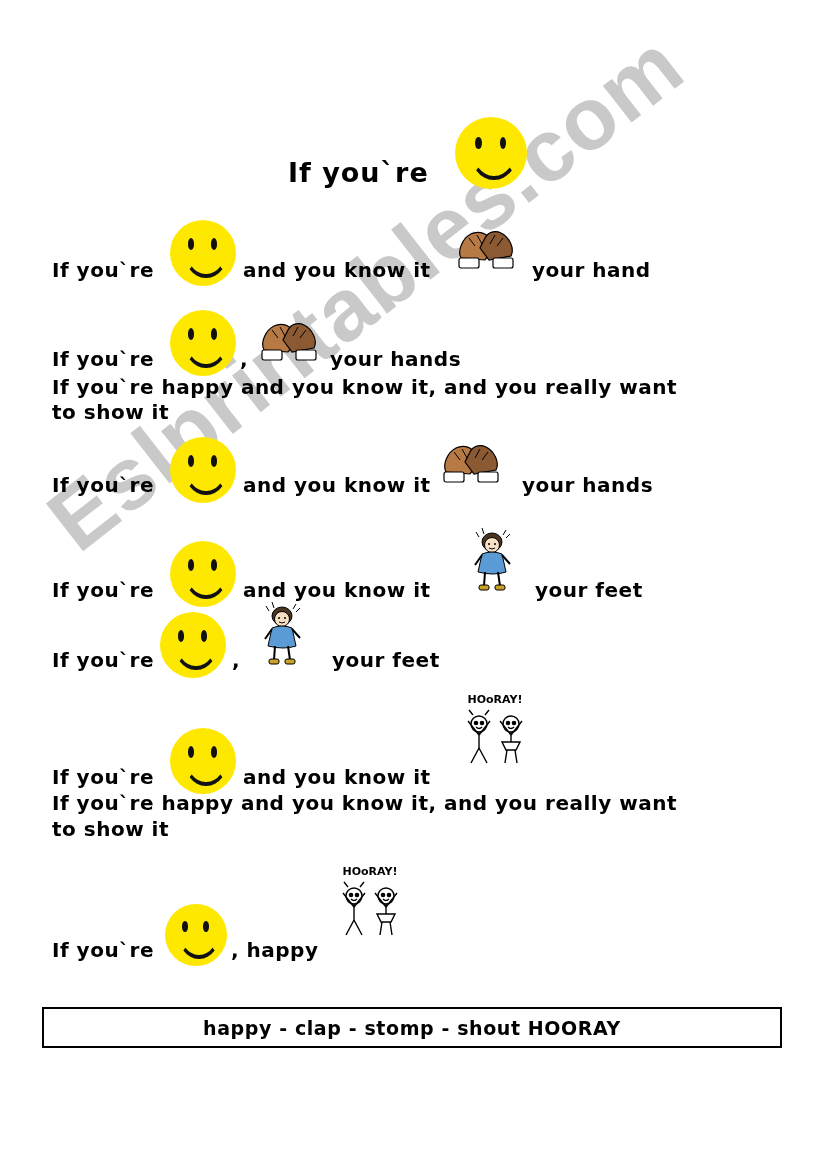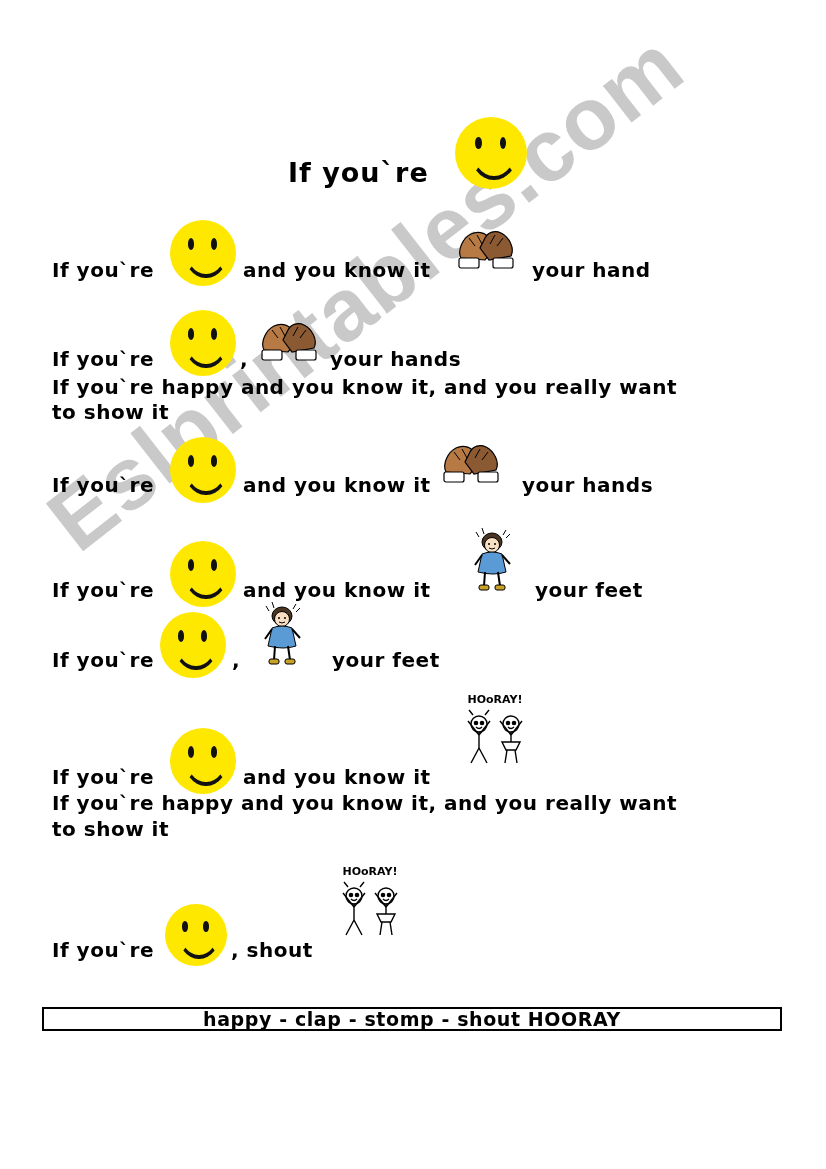--- a/index.html
+++ b/index.html
@@ -109,21 +109,21 @@
 
   
   .fig { position: absolute; z-index: 8; }
 
   
   .wordbank {
     position: absolute;
     left: 42px;
     top: 1007px;
     width: 740px;
-    height: 24px;
+    height: 41px;
     border: 2px solid #000;
     box-sizing: border-box;
     display: flex;
     align-items: center;
     justify-content: center;
     z-index: 10;
     background: #fff;
   }
   .wordbank span {
     font-family: "DejaVu Sans", sans-serif;
@@ -355,21 +355,21 @@
   <div class="line" style="left:52px; top:938px;">If you`re</div>
 
   <div class="smiley" style="left:165px; top:904px; width:62px; height:62px;">
     <div class="face">
         <div class="eye l"></div>
         <div class="eye r"></div>
         <div class="mouth"></div>
       </div>
   </div>
 
-  <div class="line" style="left:231px; top:938px;">, shout</div>
+  <div class="line" style="left:231px; top:938px;">, happy</div>
 
   <div class="fig" style="left:330px; top:862px; width:80px; height:80px;">
     <svg width="80" height="80" viewBox="0 0 80 80">
       <text x="40" y="13" font-family="DejaVu Sans, sans-serif" font-size="11" font-weight="bold" text-anchor="middle" fill="#000">HOoRAY!</text>
       <g stroke="#000" stroke-width="1.4" fill="none">
         <circle cx="24" cy="34" r="8" fill="#fff"></circle>
         <circle cx="21" cy="33" r="1.6" fill="#000"></circle>
         <circle cx="27" cy="33" r="1.6" fill="#000"></circle>
         <path d="M21 37 q3 3 6 0"></path>
         <path d="M24 42 v16"></path>

